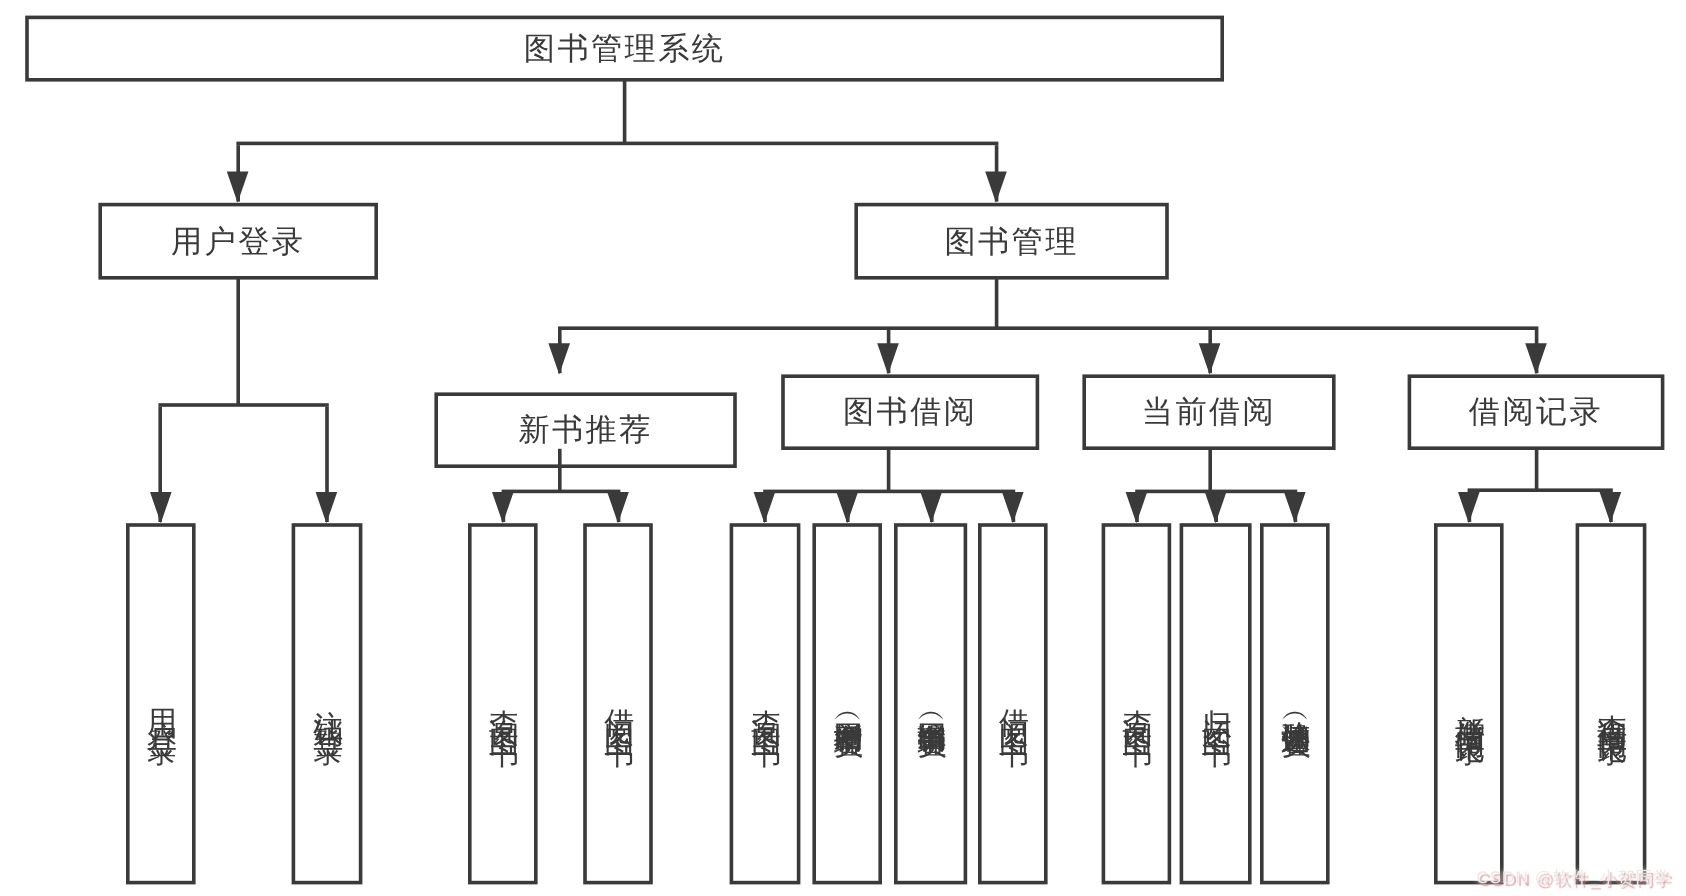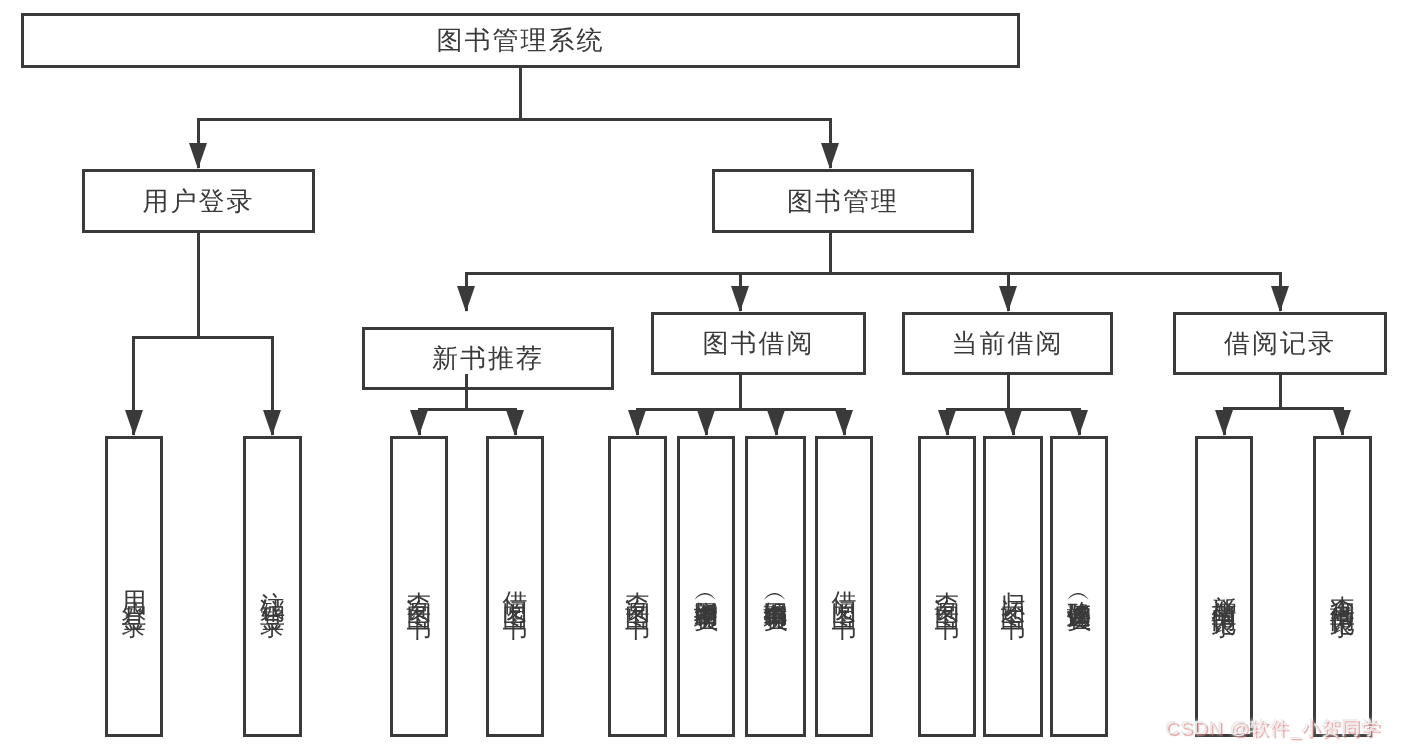--- a/index.html
+++ b/index.html
@@ -24,22 +24,22 @@
   .vnode.sp-m { letter-spacing:4px; }
   .vnode.sp-t { letter-spacing:1px; font-size:24px; }
   .cline { position:absolute; background:var(--line); }
   .ahead {
     position:absolute; width:0; height:0;
     border-left:9px solid transparent;
     border-right:9px solid transparent;
     border-top:26px solid var(--line);
   }
   #watermark {
-    position:absolute; right:24px; bottom:6px;
-    font-size:19px; letter-spacing:1px;
+    position:absolute; right:12px; bottom:6px;
+    font-size:14px; letter-spacing:1px;
     color:#e9e9e9;
     text-shadow:2px 2px 1px rgba(214,106,106,0.65), 0 0 5px rgba(255,255,255,0.95), 0 0 2px rgba(255,255,255,0.9);
     white-space:nowrap;
   }
 </style>
 </head>
 <body>
 
 <div id="canvas">
 

